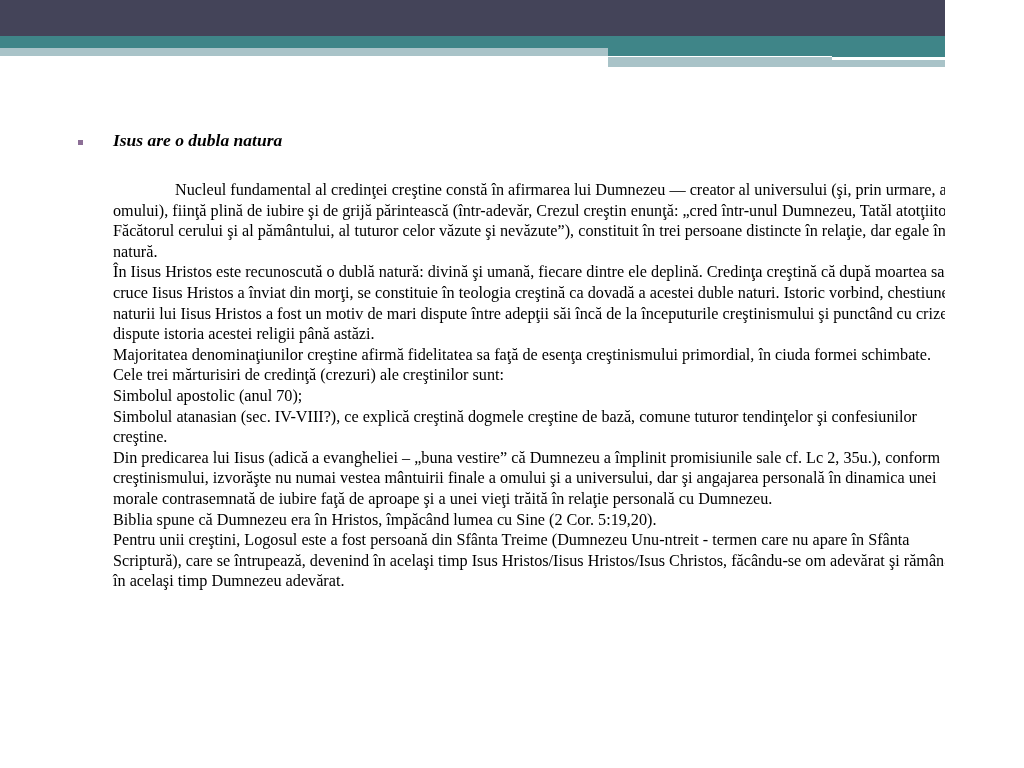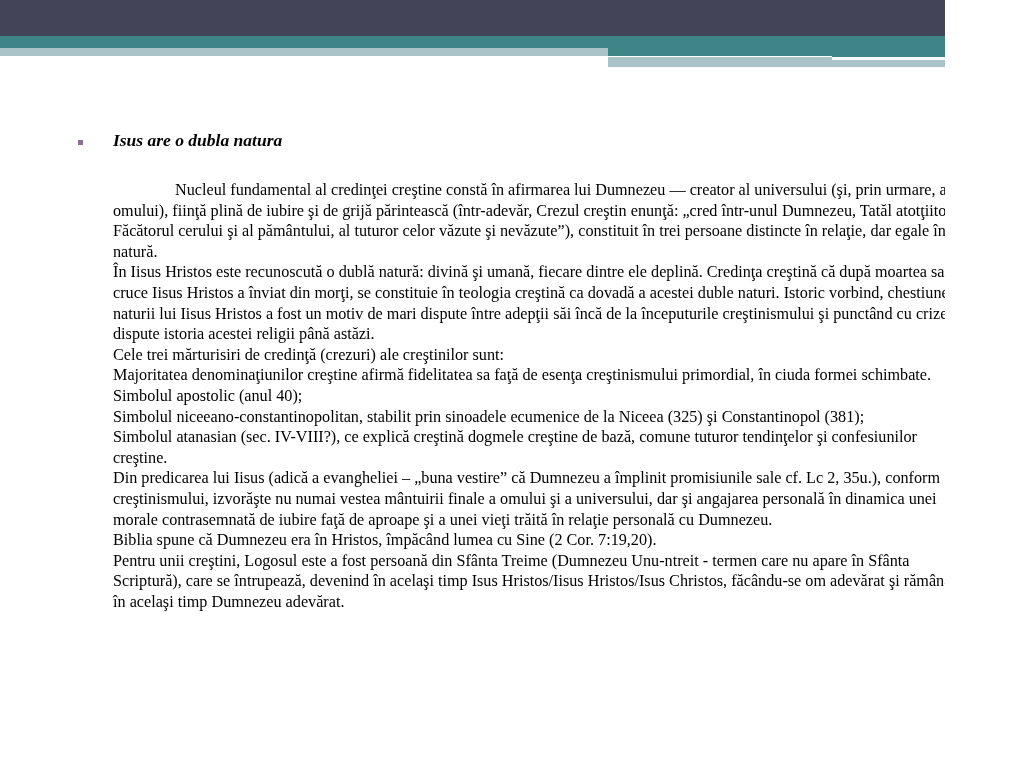--- a/index.html
+++ b/index.html
@@ -213,24 +213,23 @@
   <div class="content">
 
     <div class="bullet-row">
       <span class="bullet-marker"></span>
       <span class="bullet-title">Isus are o dubla natura</span>
     </div>
 
     <div class="body-block" id="body-block">
         <p class="para indent">Nucleul fundamental al credinţei creştine constă în afirmarea lui Dumnezeu — creator al universului (şi, prin urmare, al omului), fiinţă plină de iubire şi de grijă părintească (într-adevăr, Crezul creştin enunţă: „cred într-unul Dumnezeu, Tatăl atotţiitorul, Făcătorul cerului şi al pământului, al tuturor celor văzute şi nevăzute”), constituit în trei persoane distincte în relaţie, dar egale în natură.</p>
         <p class="para">În Iisus Hristos este recunoscută o dublă natură: divină şi umană, fiecare dintre ele deplină. Credinţa creştină că după moartea sa pe cruce Iisus Hristos a înviat din morţi, se constituie în teologia creştină ca dovadă a acestei duble naturi. Istoric vorbind, chestiunea naturii lui Iisus Hristos a fost un motiv de mari dispute între adepţii săi încă de la începuturile creştinismului şi punctând cu crize şi dispute istoria acestei religii până astăzi.</p>
+        <p class="para">Majoritatea denominaţiunilor creştine afirmă fidelitatea sa faţă de esenţa creştinismului primordial, în ciuda formei schimbate.</p>
         <p class="para">Cele trei mărturisiri de credinţă (crezuri) ale creştinilor sunt:</p>
-        <p class="para">Majoritatea denominaţiunilor creştine afirmă fidelitatea sa faţă de esenţa creştinismului primordial, în ciuda formei schimbate.</p>
-        <p class="para">Simbolul apostolic (anul 40);</p>
-        <p class="para">Simbolul niceeano-constantinopolitan, stabilit prin sinoadele ecumenice de la Niceea (325) şi Constantinopol (381);</p>
+        <p class="para">Simbolul apostolic (anul 70);</p>
         <p class="para">Simbolul atanasian (sec. IV-VIII?), ce explică creştină dogmele creştine de bază, comune tuturor tendinţelor şi confesiunilor creştine.</p>
         <p class="para">Din predicarea lui Iisus (adică a evangheliei – „buna vestire” că Dumnezeu a împlinit promisiunile sale cf. Lc 2, 35u.), conform creştinismului, izvorăşte nu numai vestea mântuirii finale a omului şi a universului, dar şi angajarea personală în dinamica unei morale contrasemnată de iubire faţă de aproape şi a unei vieţi trăită în relaţie personală cu Dumnezeu.</p>
-        <p class="para">Biblia spune că Dumnezeu era în Hristos, împăcând lumea cu Sine (2 Cor. 7:19,20).</p>
+        <p class="para">Biblia spune că Dumnezeu era în Hristos, împăcând lumea cu Sine (2 Cor. 5:19,20).</p>
         <p class="para">Pentru unii creştini, Logosul este a fost persoană din Sfânta Treime (Dumnezeu Unu-ntreit - termen care nu apare în Sfânta Scriptură), care se întrupează, devenind în acelaşi timp Isus Hristos/Iisus Hristos/Isus Christos, făcându-se om adevărat şi rămânând în acelaşi timp Dumnezeu adevărat.</p>
       </div>
 
   </div>
 </div>
 
 </body></html>

